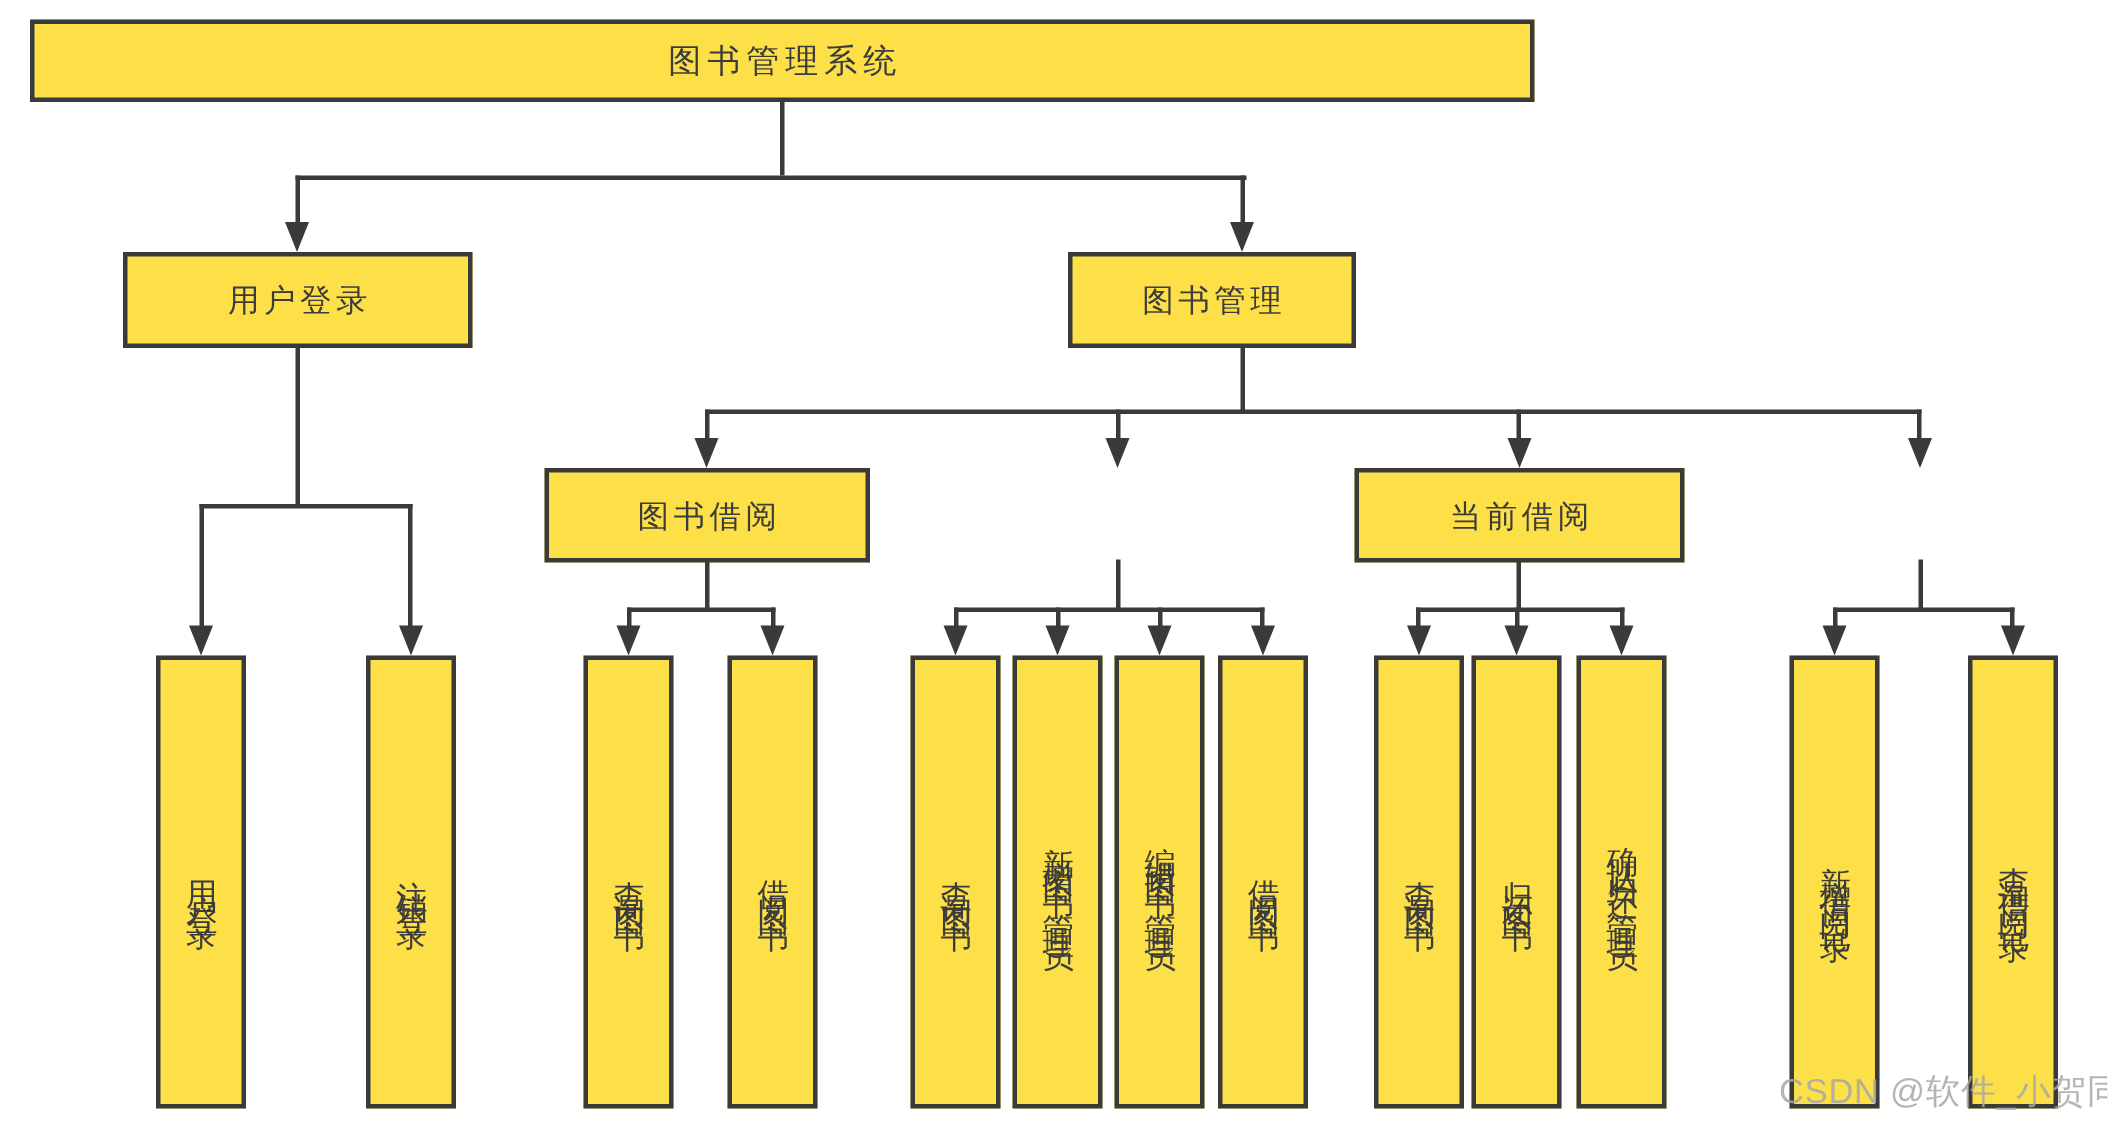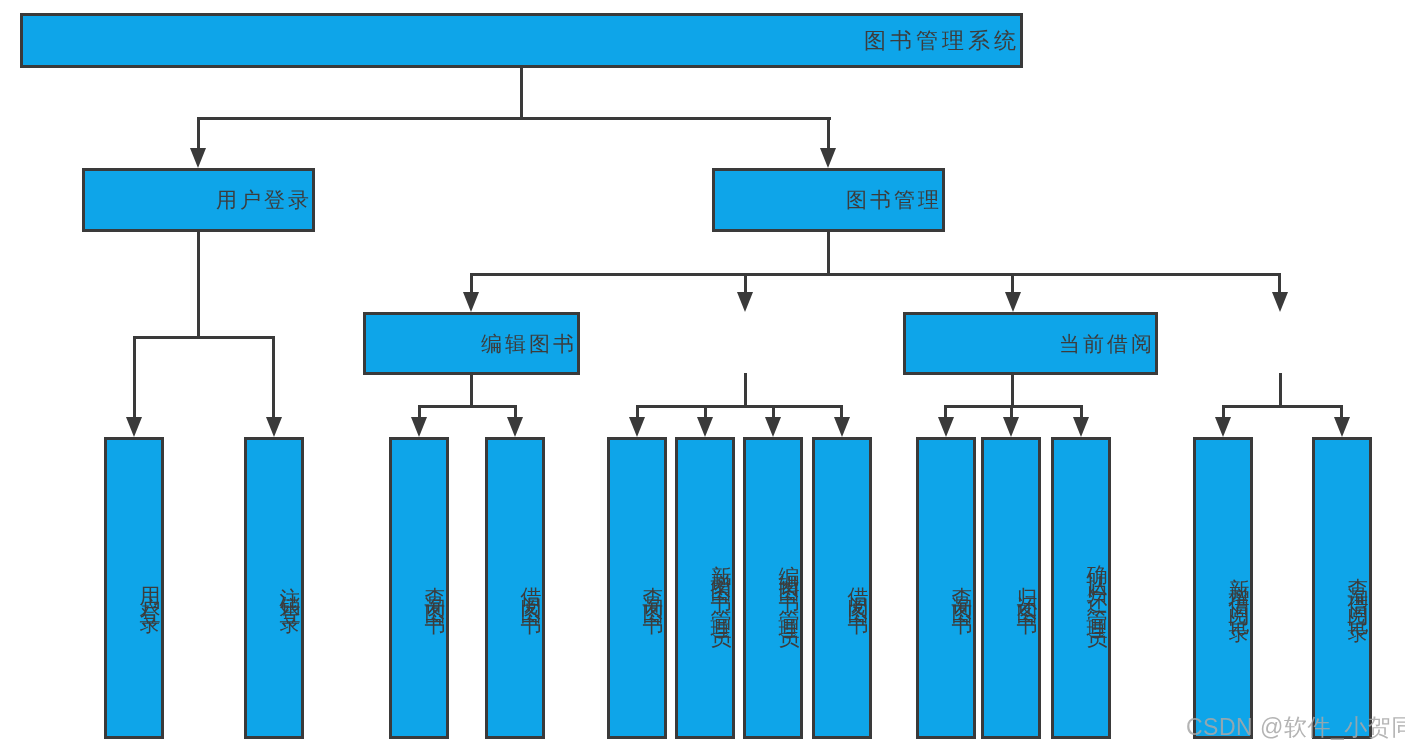--- a/index.html
+++ b/index.html
@@ -12,23 +12,23 @@
     position:relative;
     width:1405px;height:747px;
     background:var(--bg);
     overflow:hidden;
     font-family:"Liberation Sans","DejaVu Sans",sans-serif;
     color:var(--text);
   }
   .box{
     position:absolute;
     border:3px solid var(--line);
-    background:#0ea5e9;
+    background:#fde047;
     box-sizing:border-box;
-    display:flex;align-items:center;justify-content:flex-end;
+    display:flex;align-items:center;justify-content:center;
   }
   .hbox span{
     font-size:21px;letter-spacing:3px;text-indent:3px;white-space:nowrap;
   }
   .root-box span{font-size:22px;letter-spacing:4px;text-indent:4px;}
   .vbox span{
     writing-mode:vertical-rl;
     text-orientation:mixed;
     font-size:21px;
     letter-spacing:9px;
@@ -66,21 +66,21 @@
   <div class="vl" style="left:520px;top:66px;height:51px;"></div>
   <div class="hl" style="left:197px;top:117px;width:634px;"></div>
   <div class="vl" style="left:197px;top:117px;height:35px;"></div>
   <div class="vl" style="left:827px;top:117px;height:35px;"></div>
   <div class="arr" style="left:190px;top:148px;"></div>
   <div class="arr" style="left:820px;top:148px;"></div>
 
   <div class="box hbox" style="left:82px;top:168px;width:233px;height:64px;">
     <span>用户登录</span>
   </div>
-  <div class="box hbox" style="left:712px;top:168px;width:233px;height:64px;">
+  <div class="box hbox" style="left:712px;top:168px;width:192px;height:64px;">
     <span>图书管理</span>
   </div>
 
   <div class="vl" style="left:197px;top:232px;height:104px;"></div>
   <div class="hl" style="left:133px;top:336px;width:142px;"></div>
   <div class="vl" style="left:133px;top:336px;height:83px;"></div>
   <div class="vl" style="left:272px;top:336px;height:83px;"></div>
   <div class="arr" style="left:126px;top:417px;"></div>
   <div class="arr" style="left:266px;top:417px;"></div>
 
@@ -89,23 +89,23 @@
   <div class="vl" style="left:470px;top:273px;height:22px;"></div>
   <div class="vl" style="left:744px;top:273px;height:22px;"></div>
   <div class="vl" style="left:1011px;top:273px;height:22px;"></div>
   <div class="vl" style="left:1278px;top:273px;height:22px;"></div>
   <div class="arr" style="left:463px;top:292px;"></div>
   <div class="arr" style="left:737px;top:292px;"></div>
   <div class="arr" style="left:1005px;top:292px;"></div>
   <div class="arr" style="left:1272px;top:292px;"></div>
 
   <div class="box hbox" style="left:363px;top:312px;width:217px;height:63px;">
-    <span>编辑图书</span>
+    <span>图书借阅</span>
   </div>
-  <div class="box hbox" style="left:903px;top:312px;width:255px;height:63px;">
+  <div class="box hbox" style="left:903px;top:312px;width:220px;height:63px;">
     <span>当前借阅</span>
   </div>
 
   <div class="vl" style="left:470px;top:373px;height:34px;"></div>
   <div class="hl" style="left:418px;top:405px;width:99px;"></div>
   <div class="vl" style="left:418px;top:405px;height:16px;"></div>
   <div class="vl" style="left:514px;top:405px;height:16px;"></div>
   <div class="arr" style="left:411px;top:417px;"></div>
   <div class="arr" style="left:507px;top:417px;"></div>
 

